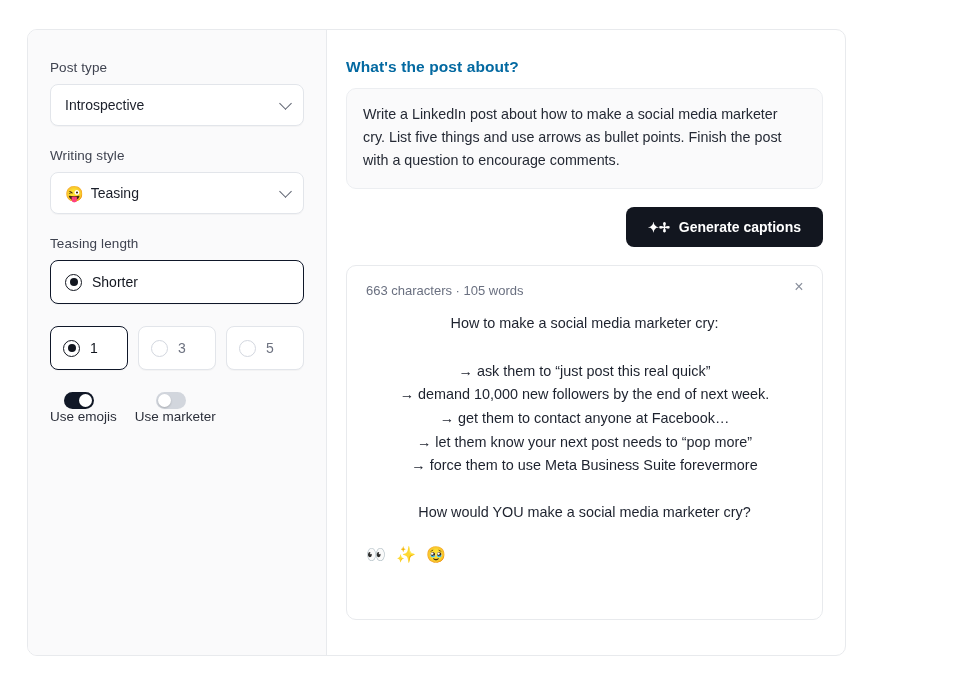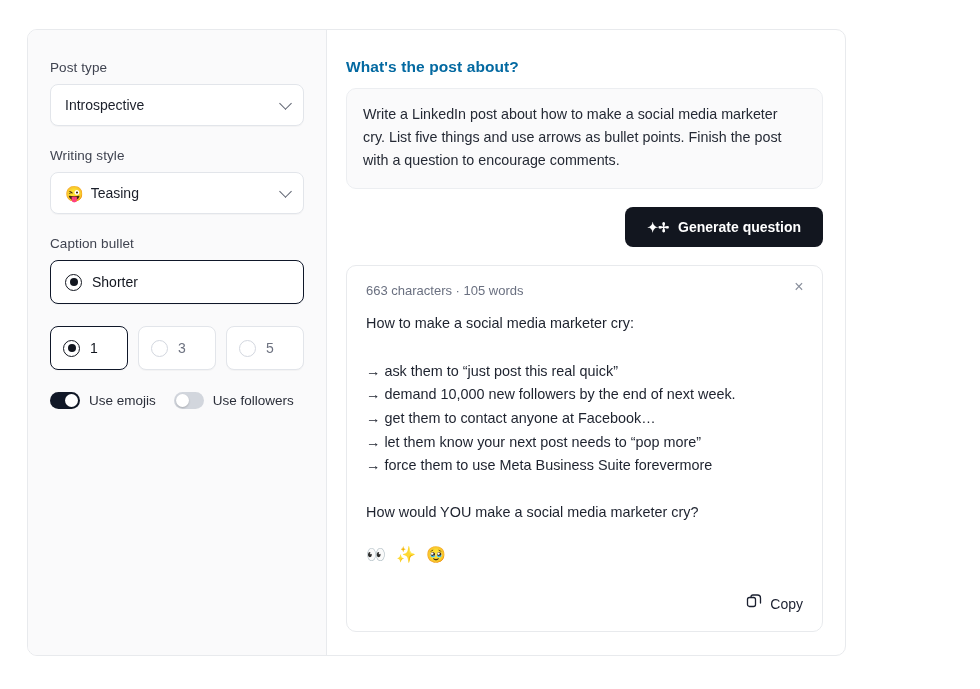--- a/index.html
+++ b/index.html
@@ -109,21 +109,21 @@
     border-radius: 50%;
     background: #12161f;
   }
   .seg-row.small .seg { padding: 0 12px; }
   .toggles {
     display: flex;
     align-items: center;
     gap: 18px;
     margin-top: 4px;
   }
-  .toggle-wrap { display: flex; align-items: center; cursor: pointer; }
+  .toggle-wrap { display: flex; align-items: center; cursor: pointer; flex-direction: column; }
   .switch {
     width: 30px; height: 17px;
     border-radius: 9px;
     background: #d2d6dd;
     position: relative;
     margin-right: 9px;
     flex: none;
   }
   .switch.on { background: #111827; }
   .knob {
@@ -204,20 +204,21 @@
     color: #8a909d;
     font-size: 16px;
     line-height: 14px;
     text-align: center;
   }
   .result-body {
     font-size: 14.4px;
     line-height: 1.64;
     color: #1d222e;
     white-space: pre-wrap;
+    text-align: center;
   }
   .emoji-line {
     margin-top: 20px;
     font-size: 16px;
     letter-spacing: 3px;
   }
   .copy-row {
     display: flex;
     justify-content: flex-end;
     align-items: center;
@@ -249,21 +250,21 @@
       <span class="chev"></span>
     </div>
 
     <div class="field-label">Writing style</div>
     <div class="select">
       <span class="emoji">😜</span>
       <span>Teasing</span>
       <span class="chev"></span>
     </div>
 
-    <div class="field-label">Caption bullet</div>
+    <div class="field-label">Teasing length</div>
     <div class="seg-row">
       <div class="seg active">
         <span class="radio"></span>
         <span>Shorter</span>
       </div>
     </div>
 
     <div class="seg-row small">
       <div class="seg active">
         <span class="radio"></span>
@@ -283,57 +284,46 @@
       <div class="toggle-wrap">
         <span class="switch on">
             <span class="knob"></span>
           </span>
         <span class="toggle-label">Use emojis</span>
       </div>
       <div class="toggle-wrap">
         <span class="switch">
             <span class="knob"></span>
           </span>
-        <span class="toggle-label">Use followers</span>
+        <span class="toggle-label">Use marketer</span>
       </div>
     </div>
   </div>
 
   <div class="main">
     <div class="main-title">What's the post about?</div>
 
     <div class="prompt-box">Write a LinkedIn post about how to make a social media marketer cry. List five things and use arrows as bullet points. Finish the post with a question to encourage comments.</div>
 
     <div class="gen-row">
       <button class="gen-btn">
         <span class="sparkle">✦✢</span>
-        <span>Generate question</span>
+        <span>Generate captions</span>
       </button>
     </div>
 
     <div class="result">
       <div class="result-meta">663 characters · 105 words</div>
       <div class="close-x">×</div>
       <div class="result-body">How to make a social media marketer cry:
 
 → ask them to “just post this real quick”
 → demand 10,000 new followers by the end of next week.
 → get them to contact anyone at Facebook…
 → let them know your next post needs to “pop more”
 → force them to use Meta Business Suite forevermore
 
 How would YOU make a social media marketer cry?</div>
       <div class="emoji-line">👀 ✨ 🥹</div>
-      <div class="copy-row">
-        <div class="copy-btn">
-          <span class="copy-icon">
-            <svg width="16" height="16" viewBox="0 0 16 16" fill="none">
-              <rect x="1.5" y="3.5" width="8" height="9" rx="2" stroke="#1b2030" stroke-width="1.3"></rect>
-              <path d="M5 3.2V3a2 2 0 0 1 2-2h4.5a3 3 0 0 1 3 3v5" stroke="#1b2030" stroke-width="1.3" stroke-linecap="round"></path>
-            </svg>
-          </span>
-          <span>Copy</span>
-        </div>
-      </div>
     </div>
   </div>
 
 </div>
 
 </body></html>

